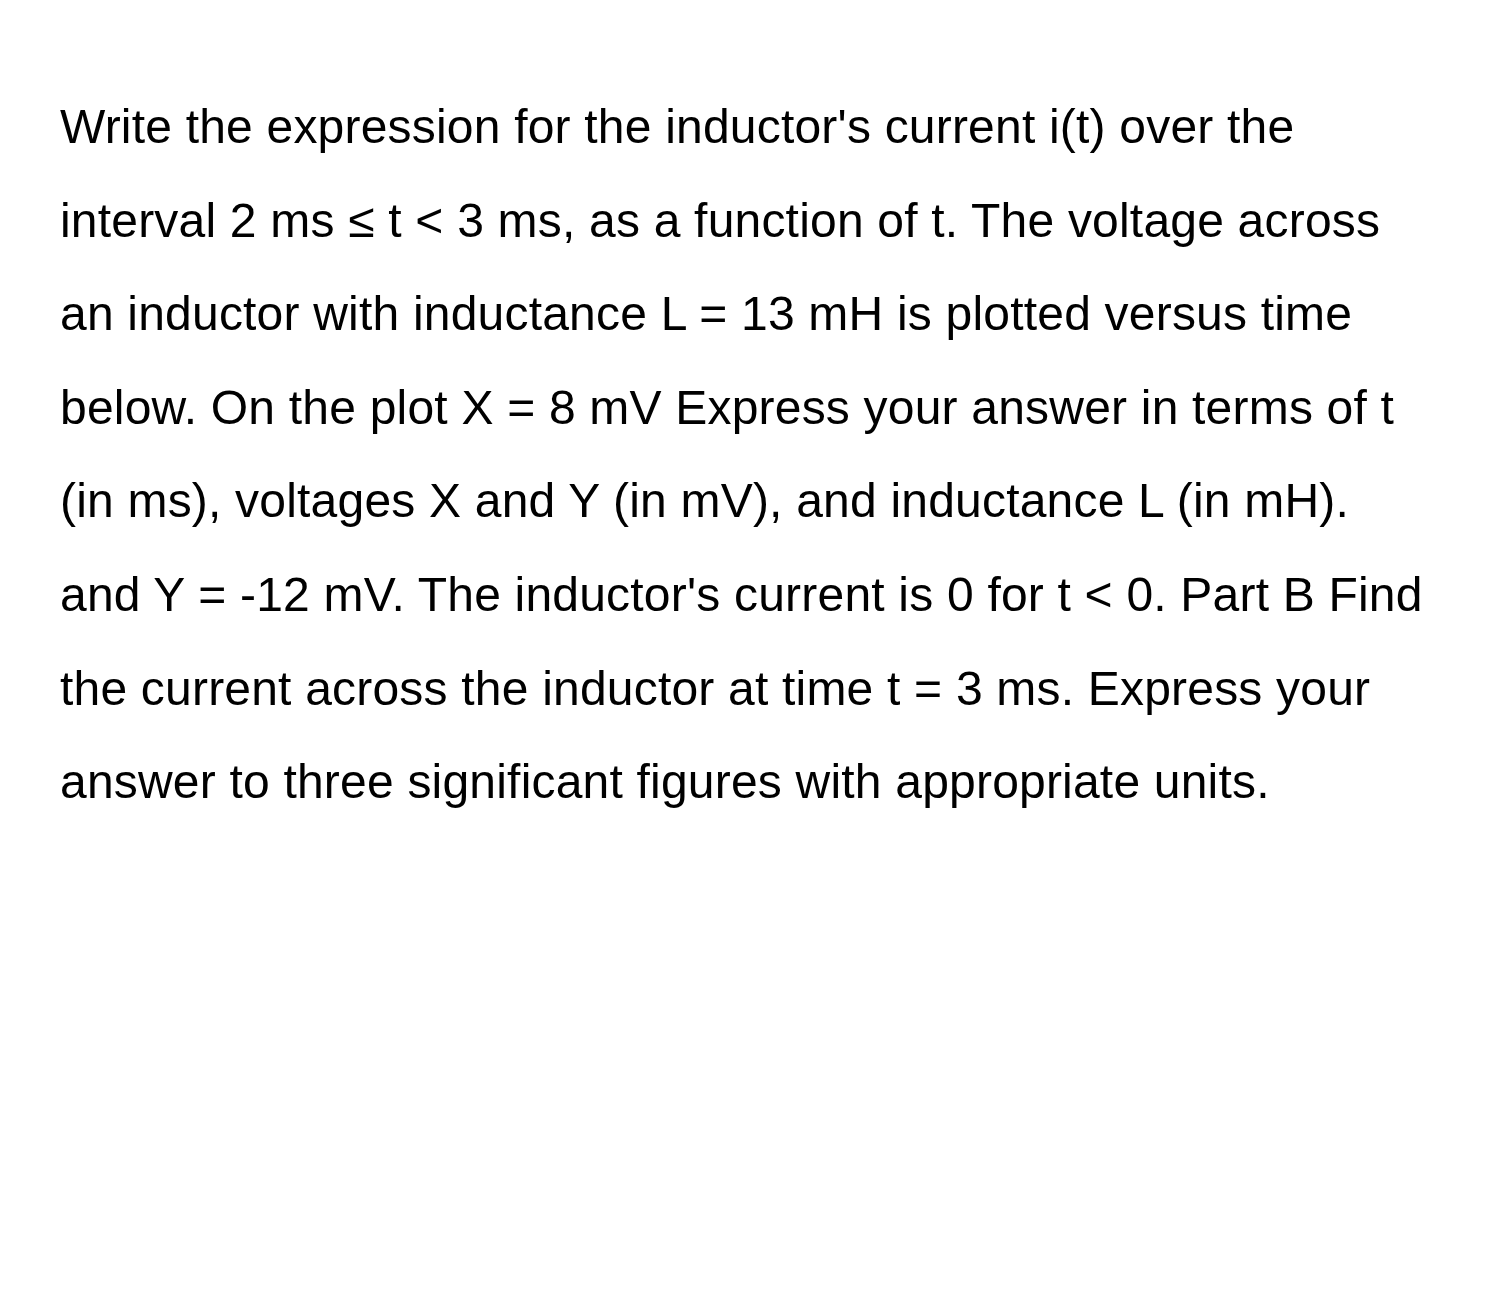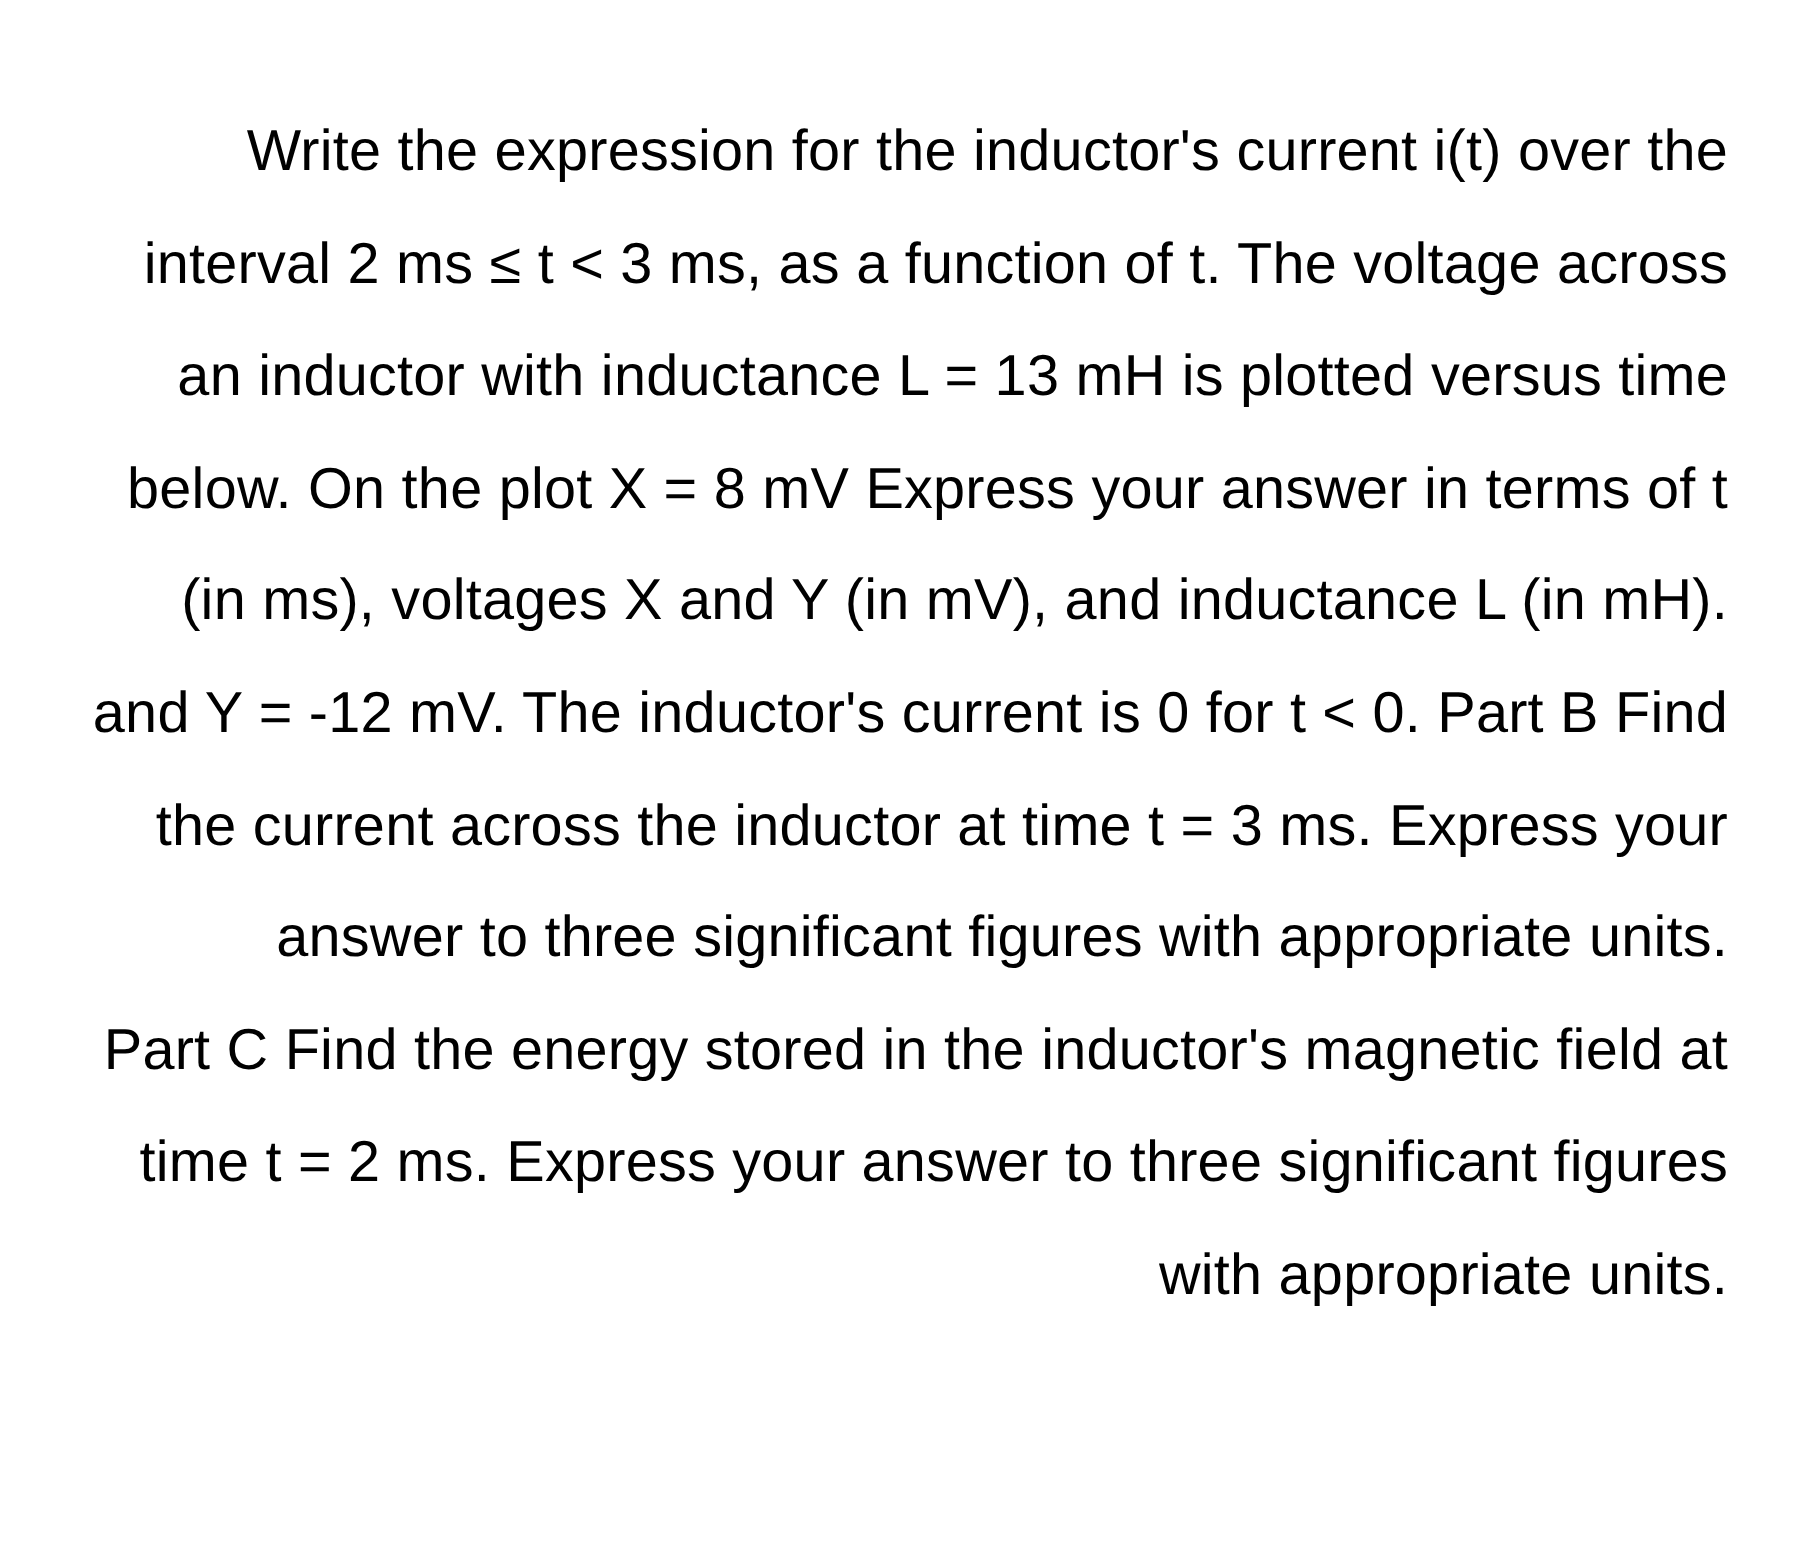--- a/index.html
+++ b/index.html
@@ -1,19 +1,18 @@
 <!DOCTYPE html>
 <html><head>
   <meta charset="utf-8">
   <style>
     * {
       margin: 0;
       padding: 0;
       box-sizing: border-box;
-      text-align: right;
     }
     body {
       background: #ffffff;
       font-family: -apple-system, BlinkMacSystemFont, "Segoe UI", Helvetica, Arial, sans-serif;
       width: 1500px;
       height: 1304px;
       padding: 80px 60px 60px 60px;
     }
     .content {
       font-size: 48px;
@@ -24,14 +23,13 @@
     }
     .paragraph {
       margin-bottom: 0;
     }
   </style>
 </head>
 <body>
 
 <div class="content">
   <p class="paragraph">Write the expression for the inductor's current i(t) over the interval 2 ms ≤ t &lt; 3 ms, as a function of t. The voltage across an inductor with inductance L = 13 mH is plotted versus time below. On the plot X = 8 mV Express your answer in terms of t (in ms), voltages X and Y (in mV), and inductance L (in mH). and Y = -12 mV. The inductor's current is 0 for t &lt; 0. Part B Find the current across the inductor at time t = 3 ms. Express your answer to three significant figures with appropriate units.</p>
-  <p class="paragraph">Part C Find the energy stored in the inductor's magnetic field at time t = 2 ms. Express your answer to three significant figures with appropriate units.</p>
 </div>
 
 </body></html>

